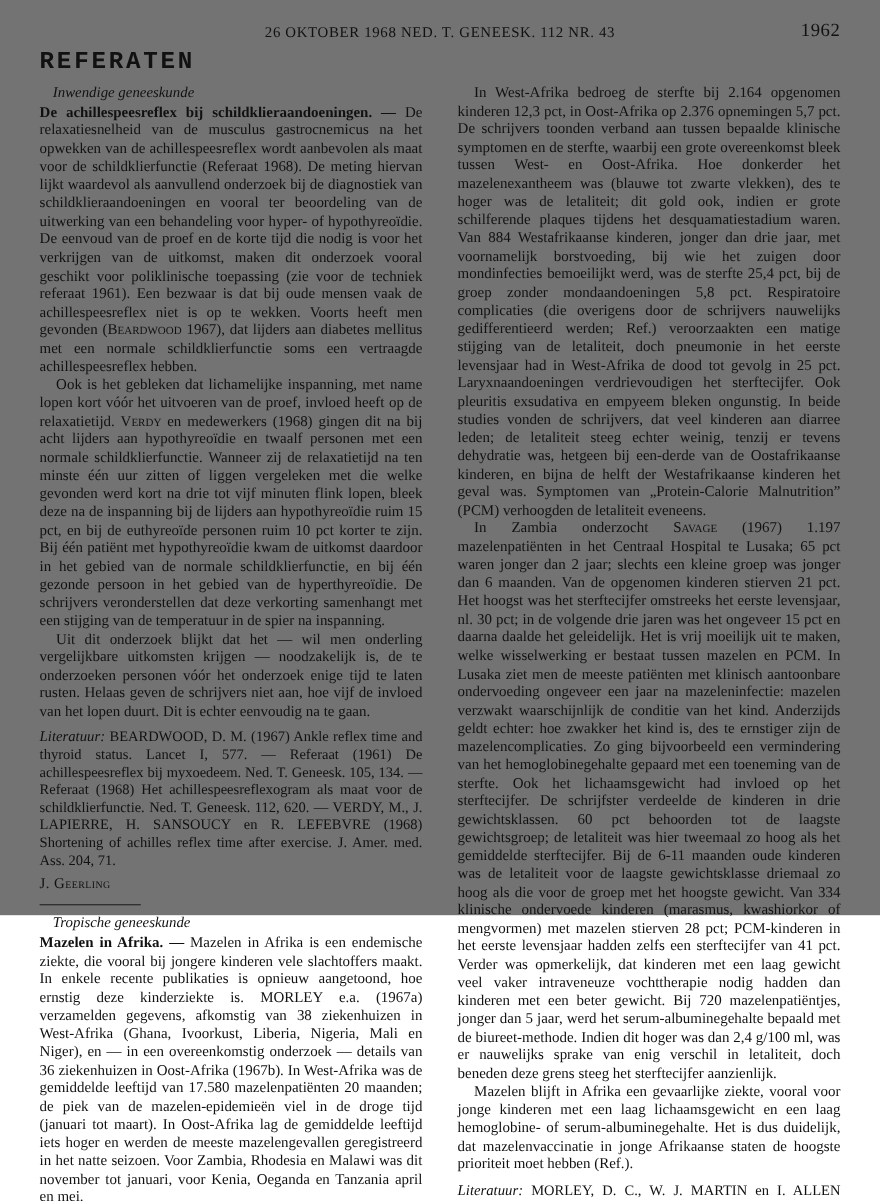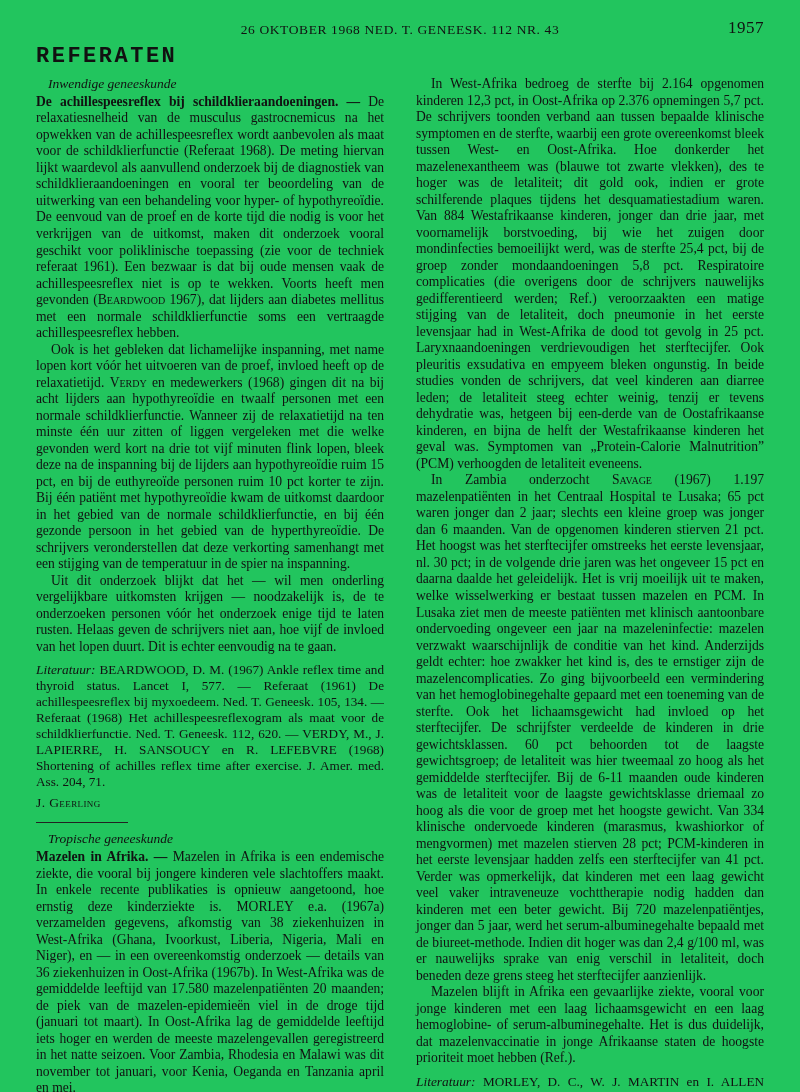--- a/index.html
+++ b/index.html
@@ -12,22 +12,22 @@
     height: 1092px;
     font-family: "Liberation Serif", serif;
     color: #111111;
     position: relative;
     overflow: hidden;
   }
   .page {
     position: absolute;
     left: 0; top: 0;
     width: 800px;
-    height: 1092px;
-    background: #22c55e;
+    height: 832px;
+    background: #737373;
   }
   .running-head {
     position: absolute;
     left: 36px;
     top: 22px;
     width: 728px;
     font-variant: small-caps;
     font-size: 13.5px;
     letter-spacing: 0.6px;
     text-align: center;
@@ -109,21 +109,21 @@
     margin: 11px 0 8px 0;
   }
   .gap-s { height: 7px; }
 </style>
 </head>
 <body>
 
 <div class="page">
 
   <div class="running-head">26 OKTOBER 1968 NED. T. GENEESK. 112 NR. 43</div>
-  <div class="page-number">1957</div>
+  <div class="page-number">1962</div>
   <div class="main-title">REFERATEN</div>
 
   <div class="columns">
 
     <div class="col col-left">
 
       <div class="section-head top">Inwendige geneeskunde</div>
 
       <p><span class="article-title">De achillespeesreflex bij schildklieraandoeningen. —</span> <span>De relaxatiesnelheid van de musculus gastrocnemicus na het opwekken van de achillespeesreflex wordt aanbevolen als maat voor de schildklierfunctie (Referaat 1968). De meting hiervan lijkt waardevol als aanvullend onderzoek bij de diagnostiek van schildklieraandoeningen en vooral ter beoordeling van de uitwerking van een behandeling voor hyper- of hypothyreoïdie. De eenvoud van de proef en de korte tijd die nodig is voor het verkrijgen van de uitkomst, maken dit onderzoek vooral geschikt voor poliklinische toepassing (zie voor de techniek referaat 1961). Een bezwaar is dat bij oude mensen vaak de achillespeesreflex niet is op te wekken. Voorts heeft men gevonden (</span><span class="sc">Beardwood</span><span> 1967), dat lijders aan diabetes mellitus met een normale schildklierfunctie soms een vertraagde achillespeesreflex hebben.</span></p>
 

